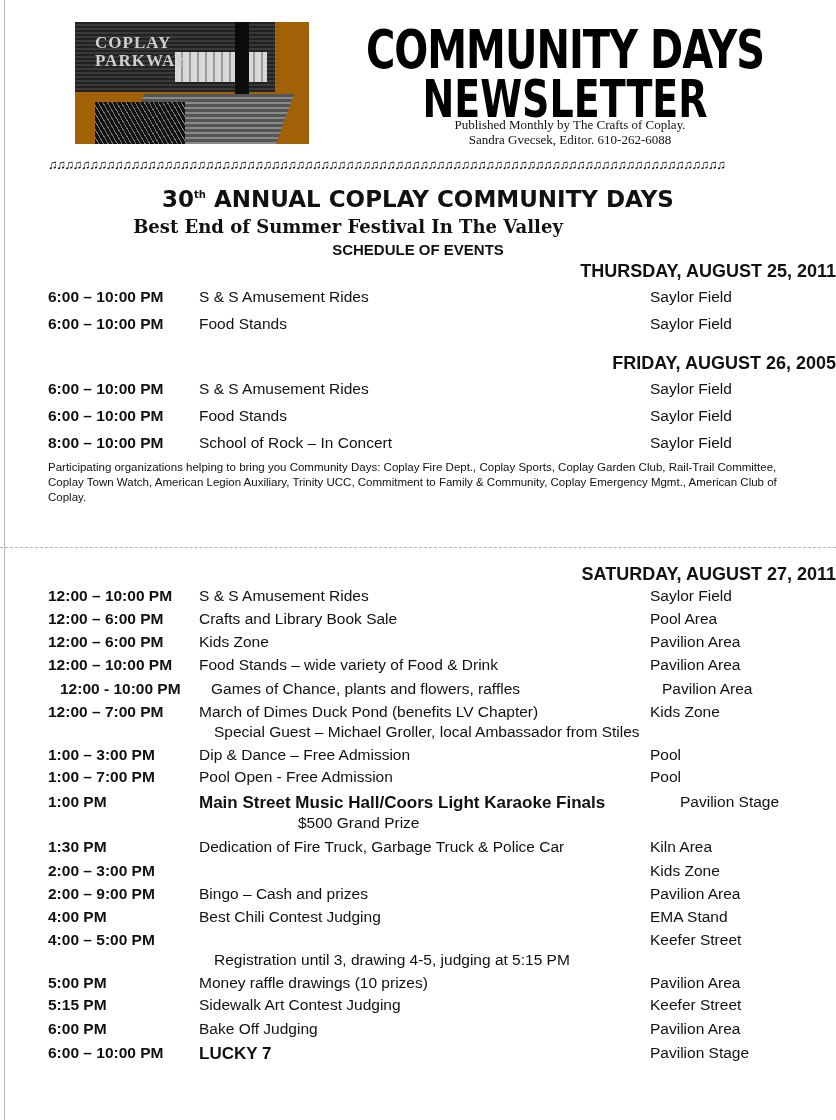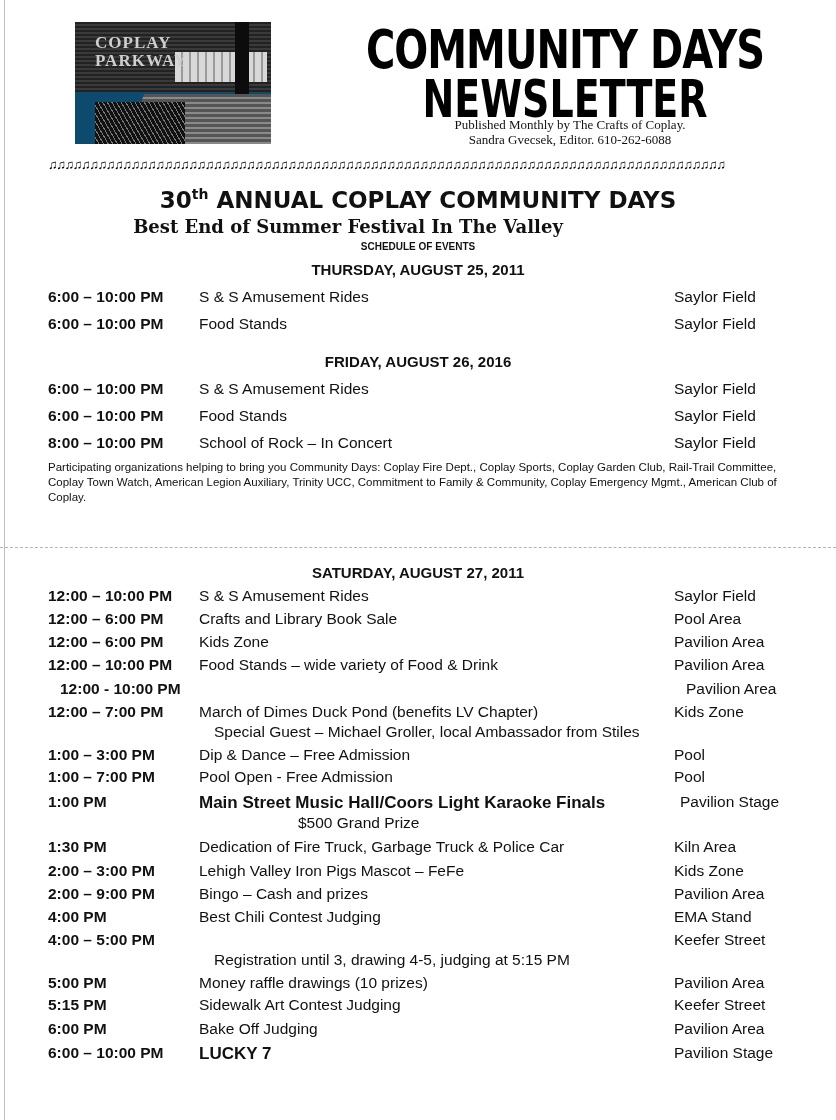--- a/index.html
+++ b/index.html
@@ -1,39 +1,39 @@
 <!DOCTYPE html>
 <html><head>
 <meta charset="utf-8">
 <style>
   html, body { margin:0; padding:0; background:#ffffff; }
   body { width:836px; height:1120px; position:relative; overflow:hidden; color:#111; font-family:"Liberation Sans", sans-serif; }
   .leftedge { position:absolute; left:4px; top:0; width:1px; height:1120px; background:#bdbdbd; }
-  .photo { position:absolute; left:75px; top:22px; width:196px; height:122px; background:#0c4a6e; overflow:hidden; }
+  .photo { position:absolute; left:75px; top:22px; width:196px; height:122px; background:#a16207; overflow:hidden;padding-left:38px; }
   .photo .sky { position:absolute; left:0; top:0; width:200px; height:70px; background:repeating-linear-gradient(0deg,#222 0 2px,#3a3a3a 2px 4px); }
   .photo .bldg { position:absolute; left:100px; top:30px; width:92px; height:30px; background:repeating-linear-gradient(90deg,#d8d8d8 0 6px,#9a9a9a 6px 8px); }
   .photo .tree { position:absolute; left:160px; top:0; width:14px; height:90px; background:#0c0c0c; }
   .photo .road { position:absolute; left:60px; top:72px; width:150px; height:50px; background:repeating-linear-gradient(0deg,#8a8a8a 0 2px,#555 2px 5px); transform:skewX(-20deg); }
   .photo .sign { position:absolute; left:20px; top:12px; font-family:"Liberation Serif", serif; font-weight:bold; font-size:17px; line-height:18px; color:#cfcfcf; letter-spacing:1px; }
   .photo .grass { position:absolute; left:20px; top:80px; width:90px; height:42px; background:repeating-linear-gradient(60deg,#111 0 3px,#777 3px 4px); }
   .title { position:absolute; left:330px; width:470px; text-align:center; font-family:"DejaVu Sans", sans-serif; font-weight:bold; color:#000; transform:scaleY(1.35); transform-origin:top center; }
   .t1 { top:18px; font-size:40px; letter-spacing:-1px; }
   .t2 { top:70px; font-size:38px; letter-spacing:0; }
   .pub { position:absolute; left:400px; width:340px; text-align:center; font-family:"Liberation Serif", serif; font-size:13px; line-height:16px; }
   .pub1 { top:117px; } .pub2 { top:132px; }
   .notes { position:absolute; left:48px; top:157px; width:760px; font-size:13px; letter-spacing:-1.5px; white-space:nowrap; overflow:hidden; color:#000; }
   .annual { position:absolute; left:0; width:836px; top:186px; text-align:center; font-family:"DejaVu Sans", sans-serif; font-weight:bold; font-size:23px; letter-spacing:0; }
-  .annual sup { font-size:14px; }
+  .annual sup { font-size:10px; }
   .best { position:absolute; left:0; width:696px; top:216px; text-align:center; font-family:"DejaVu Serif", serif; font-weight:bold; font-size:18px; }
-  .sched { position:absolute; left:0; width:836px; top:241px; text-align:center; font-weight:bold; font-size:10px; }
-  .dayhdr { position:absolute; left:0; width:836px; text-align:center; font-weight:bold; font-size:15px; }
+  .sched { position:absolute; left:0; width:836px; top:241px; text-align:center; font-weight:bold; font-size:15px; }
+  .dayhdr { position:absolute; left:0; width:836px; text-align:right; font-weight:bold; font-size:18px; }
   .row { position:absolute; left:48px; width:780px; height:20px; font-size:15.5px; }
   .row .time { position:absolute; left:0; font-weight:bold; white-space:nowrap; }
   .row .evt { position:absolute; left:151px; white-space:nowrap; }
-  .row .loc { position:absolute; left:626px; white-space:nowrap; }
+  .row .loc { position:absolute; left:602px; white-space:nowrap; }
   .row .evt.big { font-weight:bold; font-size:17px; }
   .sub { position:absolute; white-space:nowrap; font-size:15.5px; }
   .orgs { position:absolute; left:48px; top:460px; width:740px; font-size:11.5px; line-height:15px; }
   .cut { position:absolute; left:0; top:547px; width:836px; height:0; border-top:1px dashed #b5b5b5; }
 </style>
 </head>
 <body>
 
 <div class="leftedge"></div>
 
@@ -65,21 +65,21 @@
   <span class="time">6:00 – 10:00 PM</span>
   <span class="evt">S &amp; S Amusement Rides</span>
   <span class="loc">Saylor Field</span>
 </div>
 <div class="row" style="top:315px;">
   <span class="time">6:00 – 10:00 PM</span>
   <span class="evt">Food Stands</span>
   <span class="loc">Saylor Field</span>
 </div>
 
-<div class="dayhdr" style="top:353px;">FRIDAY, AUGUST 26, 2016</div>
+<div class="dayhdr" style="top:353px;">FRIDAY, AUGUST 26, 2005</div>
 <div class="row" style="top:380px;">
   <span class="time">6:00 – 10:00 PM</span>
   <span class="evt">S &amp; S Amusement Rides</span>
   <span class="loc">Saylor Field</span>
 </div>
 <div class="row" style="top:407px;">
   <span class="time">6:00 – 10:00 PM</span>
   <span class="evt">Food Stands</span>
   <span class="loc">Saylor Field</span>
 </div>
@@ -110,20 +110,21 @@
   <span class="evt">Kids Zone</span>
   <span class="loc">Pavilion Area</span>
 </div>
 <div class="row" style="top:656px;">
   <span class="time">12:00 – 10:00 PM</span>
   <span class="evt">Food Stands – wide variety of Food &amp; Drink</span>
   <span class="loc">Pavilion Area</span>
 </div>
 <div class="row" style="top:680px;margin-left:12px;">
   <span class="time">12:00 - 10:00 PM</span>
+  <span class="evt">Games of Chance, plants and flowers, raffles</span>
   <span class="loc">Pavilion Area</span>
 </div>
 <div class="row" style="top:703px;">
   <span class="time">12:00 – 7:00 PM</span>
   <span class="evt">March of Dimes Duck Pond (benefits LV Chapter)</span>
   <span class="loc">Kids Zone</span>
 </div>
 <div class="sub" style="left:214px; top:723px;">Special Guest – Michael Groller, local Ambassador from Stiles</div>
 
 <div class="row" style="top:746px;">
@@ -143,21 +144,20 @@
 </div>
 <div class="sub" style="left:298px; top:814px;">$500 Grand Prize</div>
 
 <div class="row" style="top:838px;">
   <span class="time">1:30 PM</span>
   <span class="evt">Dedication of Fire Truck, Garbage Truck &amp; Police Car</span>
   <span class="loc">Kiln Area</span>
 </div>
 <div class="row" style="top:862px;">
   <span class="time">2:00 – 3:00 PM</span>
-  <span class="evt">Lehigh Valley Iron Pigs Mascot – FeFe</span>
   <span class="loc">Kids Zone</span>
 </div>
 <div class="row" style="top:885px;">
   <span class="time">2:00 – 9:00 PM</span>
   <span class="evt">Bingo – Cash and prizes</span>
   <span class="loc">Pavilion Area</span>
 </div>
 <div class="row" style="top:908px;">
   <span class="time">4:00 PM</span>
   <span class="evt">Best Chili Contest Judging</span>

